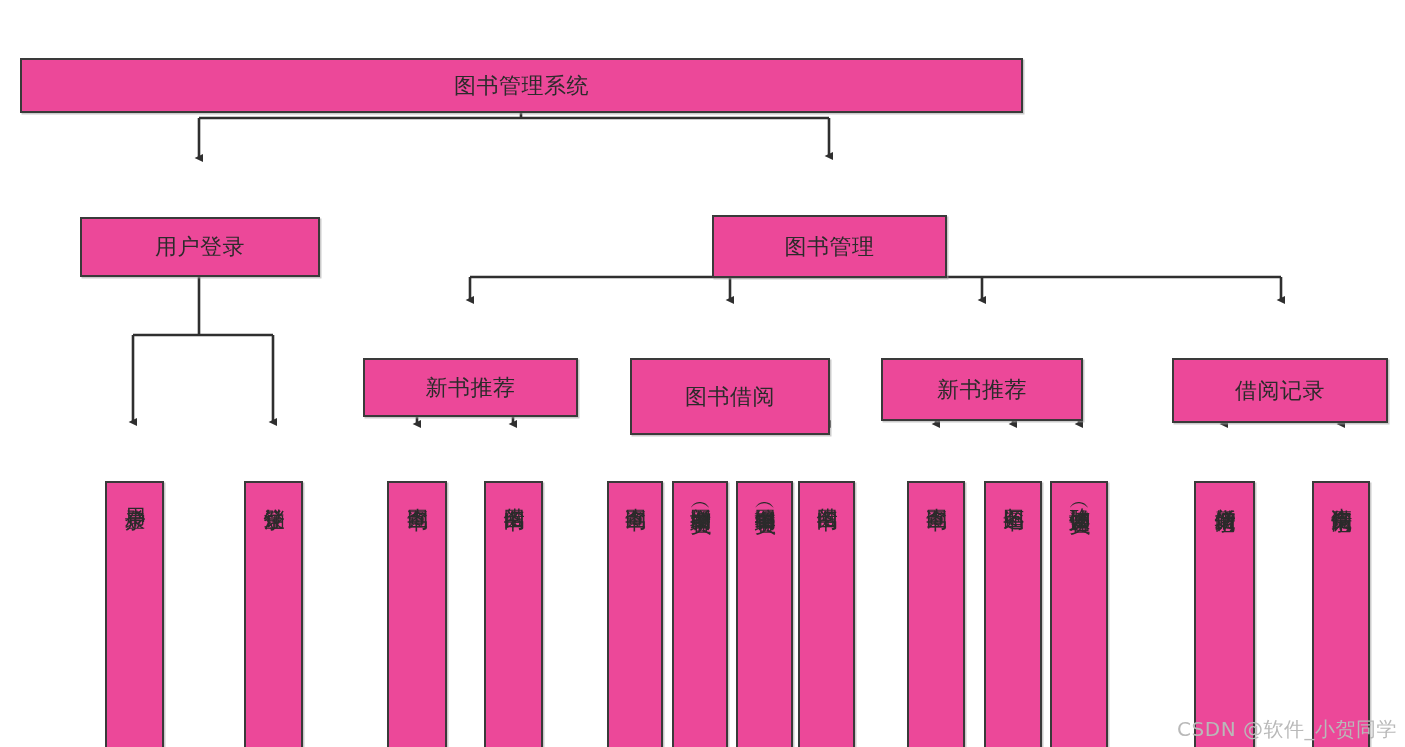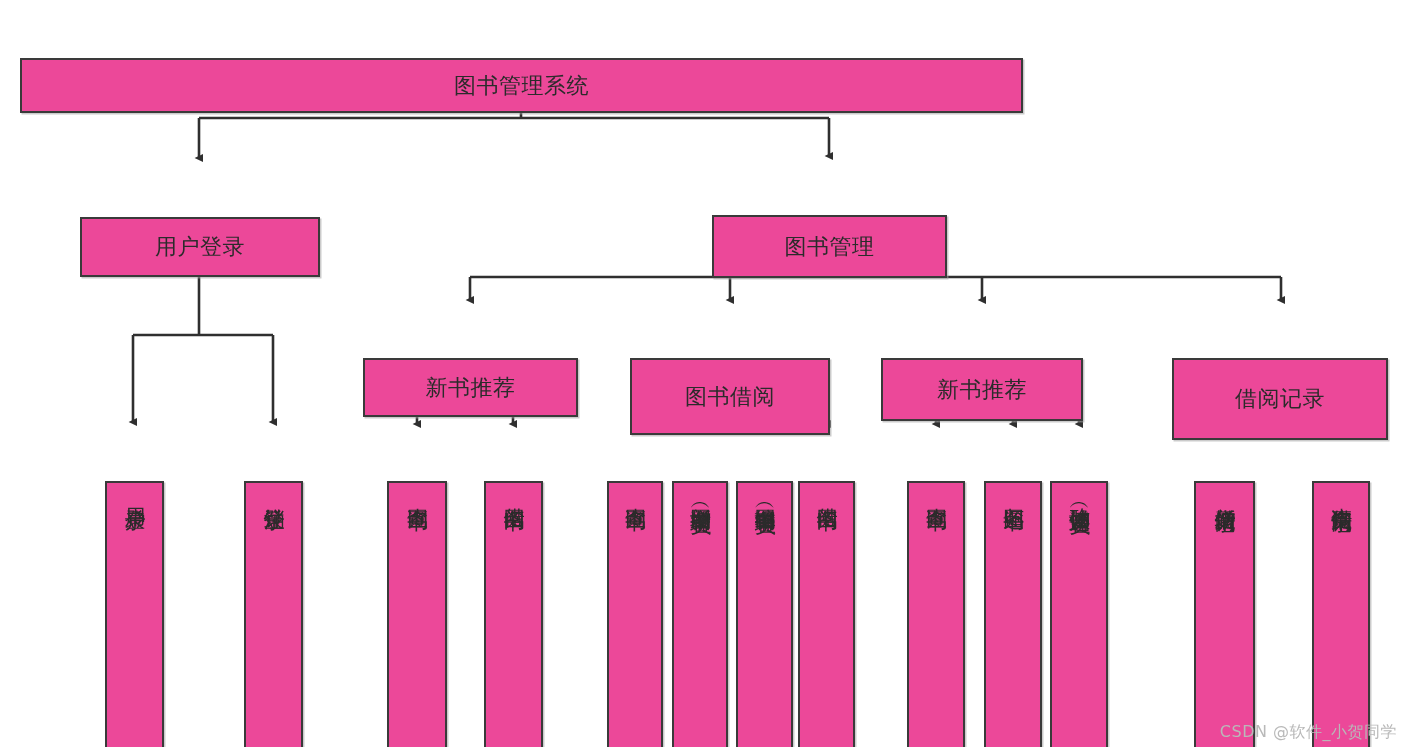--- a/index.html
+++ b/index.html
@@ -58,21 +58,21 @@
     text-orientation: upright;
     font-size: 21px;
     line-height: 1.12;
     letter-spacing: 1px;
     white-space: nowrap;
   }
   #watermark {
     position: absolute;
     right: 8px;
     bottom: 4px;
-    font-size: 16px;
+    font-size: 20px;
     color: #b9b9b9;
     letter-spacing: 0.5px;
     white-space: nowrap;
     user-select: none;
   }
 </style>
 </head>
 <body>
 
 <div id="canvas">
@@ -140,21 +140,21 @@
 
   <div class="node h" id="node-l2-0" style="left: 363px; top: 313px; width: 215px; height: 59px;">
     <span class="label">新书推荐</span>
   </div>
   <div class="node h" id="node-l2-1" style="left: 630px; top: 313px; width: 200px; height: 77px;">
     <span class="label">图书借阅</span>
   </div>
   <div class="node h" id="node-l2-2" style="left: 881px; top: 313px; width: 202px; height: 63px;">
     <span class="label">新书推荐</span>
   </div>
-  <div class="node h" id="node-l2-3" style="left: 1172px; top: 313px; width: 216px; height: 82px;">
+  <div class="node h" id="node-l2-3" style="left: 1172px; top: 313px; width: 216px; height: 65px;">
     <span class="label">借阅记录</span>
   </div>
 
   <div class="node v" id="node-leaf-0" style="left: 105px; top: 436px; width: 59px; height: 299px;">
     <span class="label">用户登录</span>
   </div>
   <div class="node v" id="node-leaf-1" style="left: 244px; top: 436px; width: 59px; height: 299px;">
     <span class="label">注销登录</span>
   </div>
   <div class="node v" id="node-leaf-2" style="left: 387px; top: 436px; width: 60px; height: 299px;">

